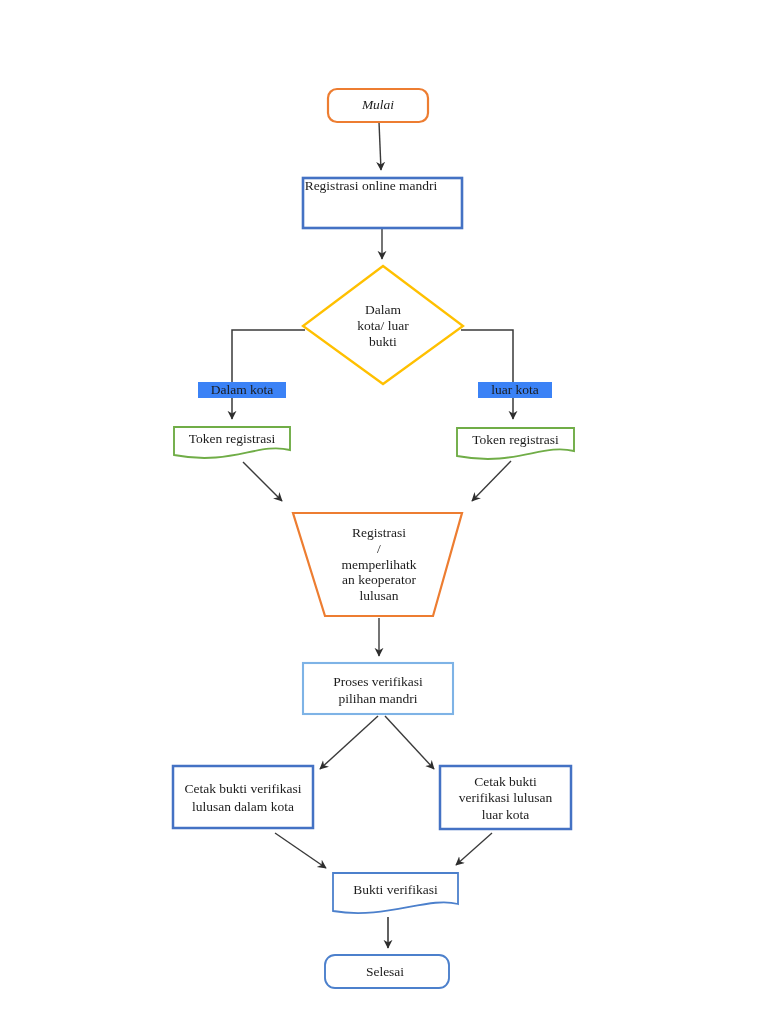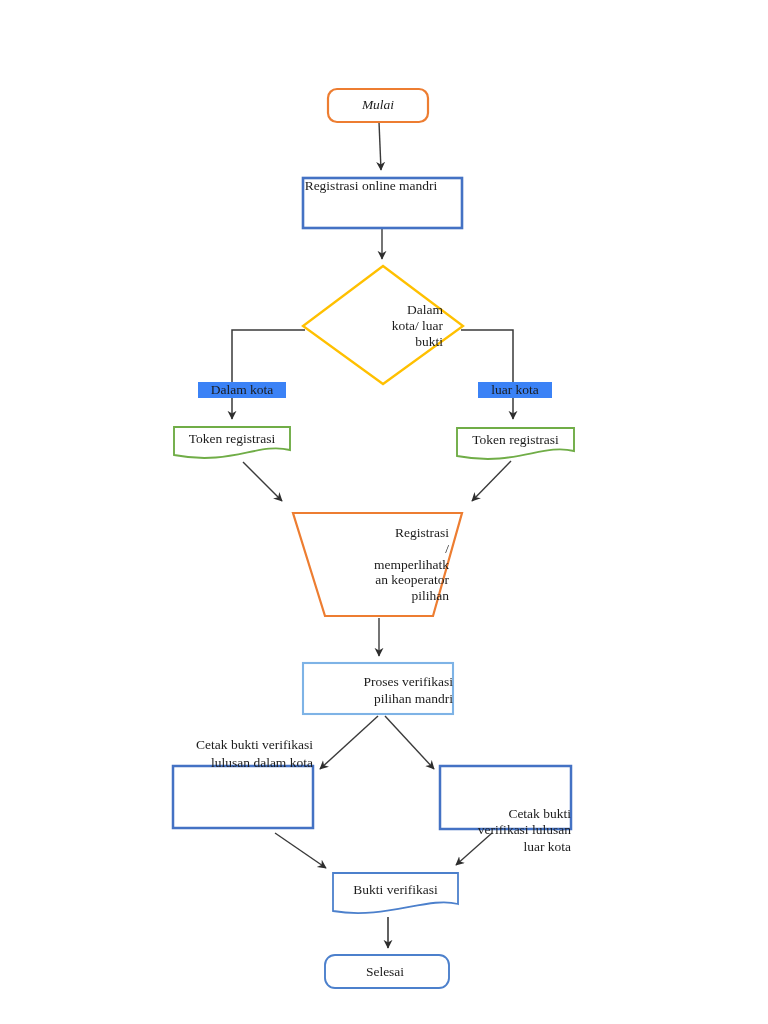--- a/index.html
+++ b/index.html
@@ -13,21 +13,21 @@
   }
   .canvas svg{position:absolute;left:0;top:0;}
   .lbl{
     position:absolute;
     text-align:center;
     font-size:13.5px;
     line-height:16px;
     color:#1c1c1c;
     white-space:nowrap;
   }
-  .lbl.multiline{white-space:normal;text-align:right;}
+  .lbl.multiline{white-space:normal;}
   .edge-label{background:#3b82f6;padding:0 2px;}
 </style>
 </head>
 <body>
 
 <div class="canvas">
 
   <svg width="768" height="1024" viewBox="0 0 768 1024">
     <defs>
       <marker id="arrow" markerWidth="11" markerHeight="11" refX="8.2" refY="4.5" orient="auto" markerUnits="userSpaceOnUse">
@@ -93,34 +93,34 @@
 
   <div class="lbl" style="left:174px;top:431px;width:116px;">Token registrasi</div>
 
   <div class="lbl" style="left:457px;top:432px;width:117px;">Token registrasi</div>
 
   <div class="lbl multiline" style="left:309px;top:525px;width:140px;line-height:15.8px;">
     <div>Registrasi</div>
     <div>/</div>
     <div>memperlihatk</div>
     <div>an keoperator</div>
-    <div>pilihan</div>
+    <div>lulusan</div>
   </div>
 
   <div class="lbl multiline" style="left:303px;top:673px;width:150px;line-height:17px;">
     <div>Proses verifikasi</div>
     <div>pilihan mandri</div>
   </div>
 
-  <div class="lbl multiline" style="left:173px;top:736px;width:140px;line-height:17.5px;">
+  <div class="lbl multiline" style="left:173px;top:780px;width:140px;line-height:17.5px;">
     <div>Cetak bukti verifikasi</div>
     <div>lulusan dalam kota</div>
   </div>
 
-  <div class="lbl multiline" style="left:440px;top:774px;width:131px;line-height:16.3px;margin-top:32px;">
+  <div class="lbl multiline" style="left:440px;top:774px;width:131px;line-height:16.3px;">
     <div>Cetak bukti</div>
     <div>verifikasi lulusan</div>
     <div>luar kota</div>
   </div>
 
   <div class="lbl" style="left:333px;top:882px;width:125px;">Bukti verifikasi</div>
 
   <div class="lbl" style="left:325px;top:964px;width:120px;">Selesai</div>
 
 </div>

